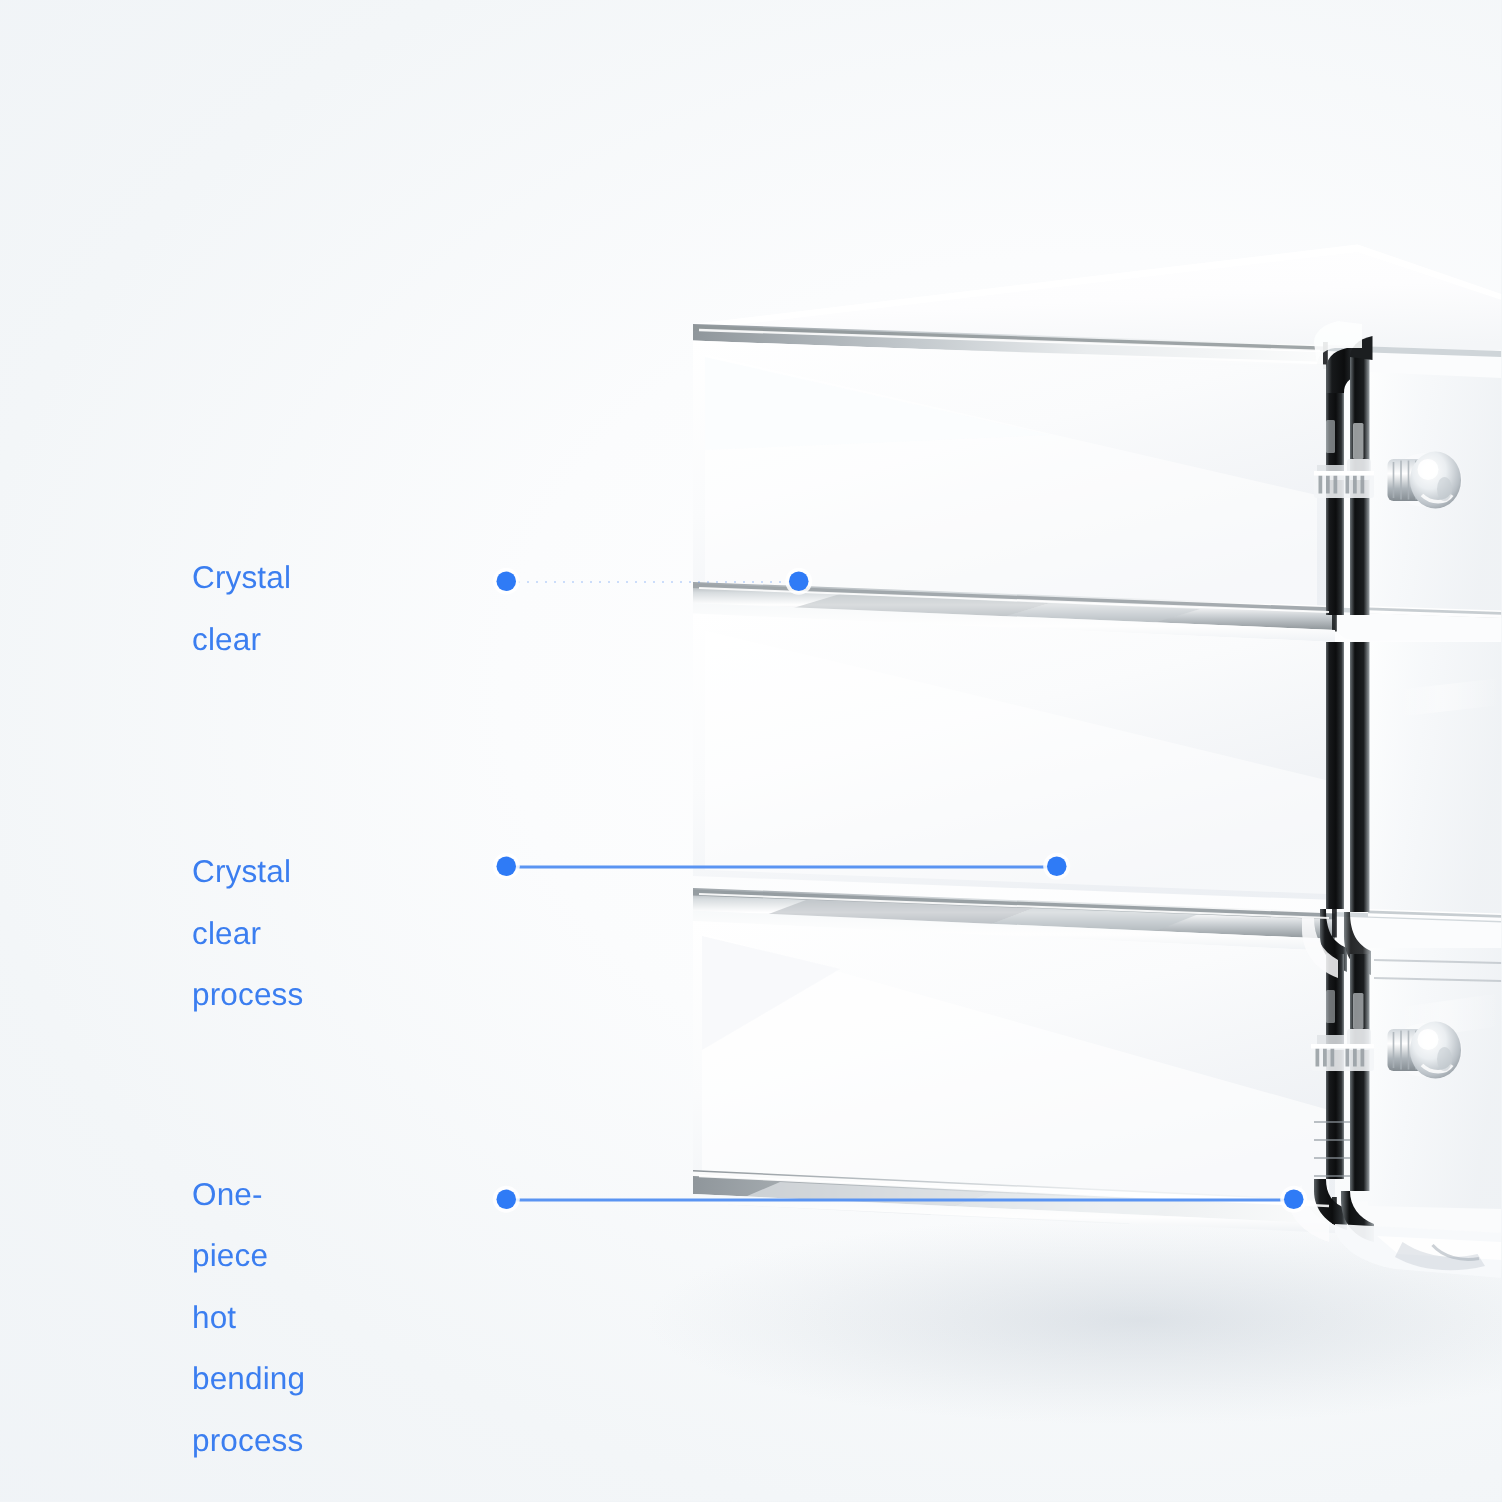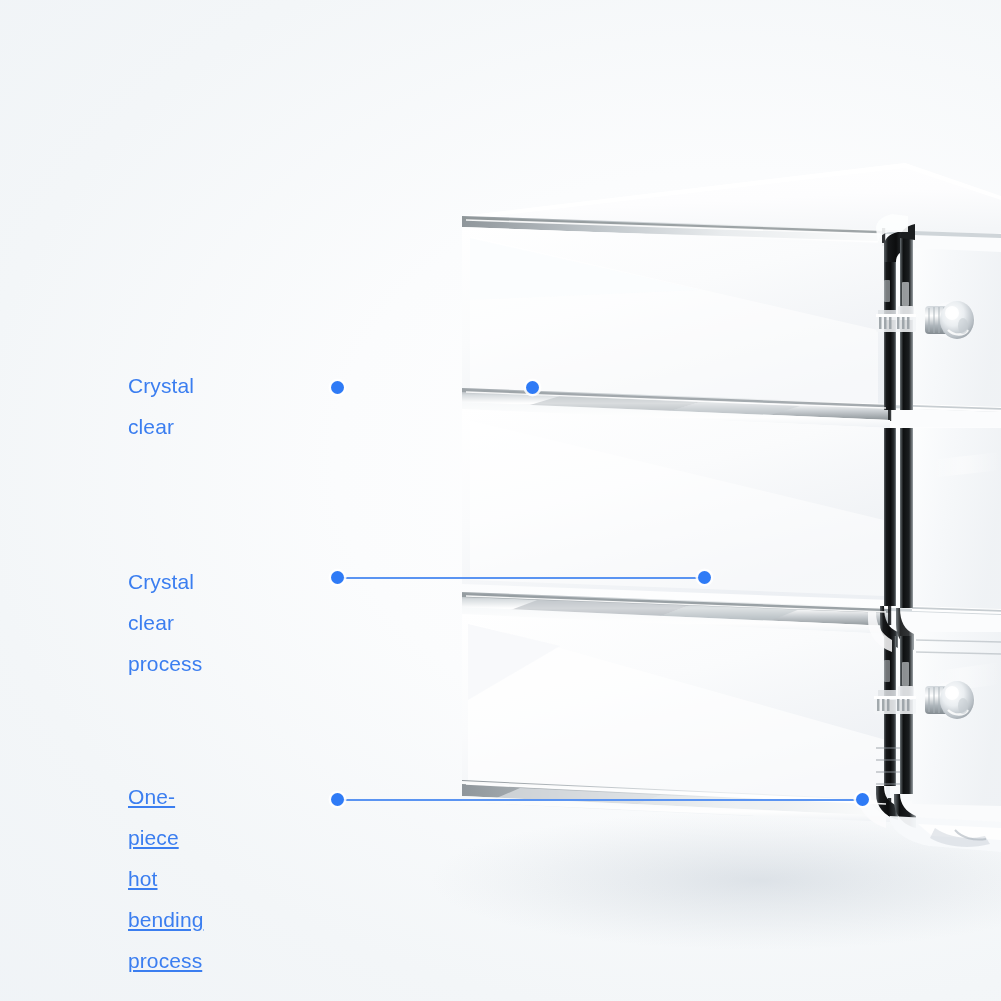--- a/index.html
+++ b/index.html
@@ -392,21 +392,21 @@
     <div class="callout">
       <div class="callout-label" style="left:128px; top:561px;">Crystal clear process</div>
       <div class="leader" style="left:331px; top:571px; width:380px;">
         <div class="leader-line solid"></div>
         <div class="leader-dot start"></div>
         <div class="leader-dot end"></div>
       </div>
     </div>
 
     <div class="callout">
-      <div class="callout-label" style="left:128px; top:776px;text-decoration:underline;">One-piece hot
+      <div class="callout-label" style="left:128px; top:776px;">One-piece hot
 bending process</div>
       <div class="leader" style="left:331px; top:793px; width:538px;">
         <div class="leader-line solid"></div>
         <div class="leader-dot start"></div>
         <div class="leader-dot end"></div>
       </div>
     </div>
 
   </div>
 </div>

